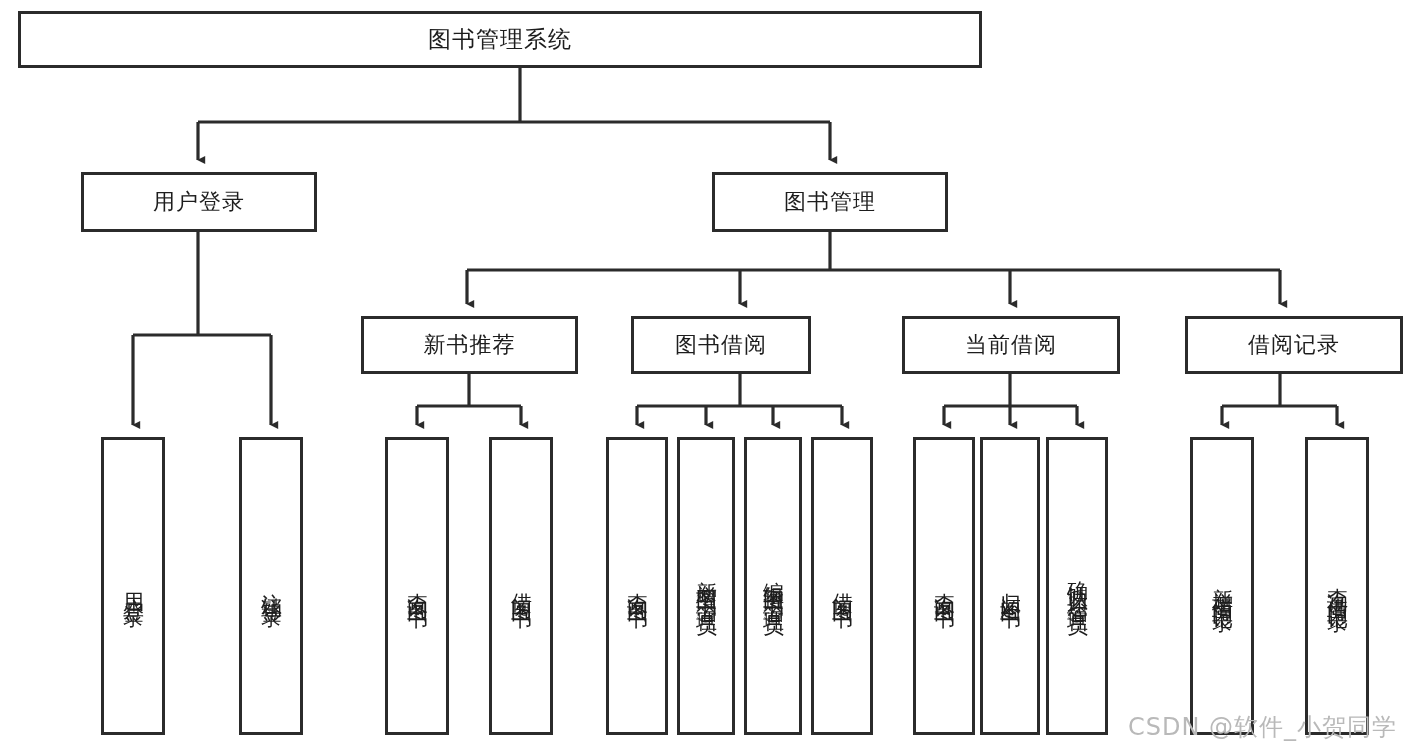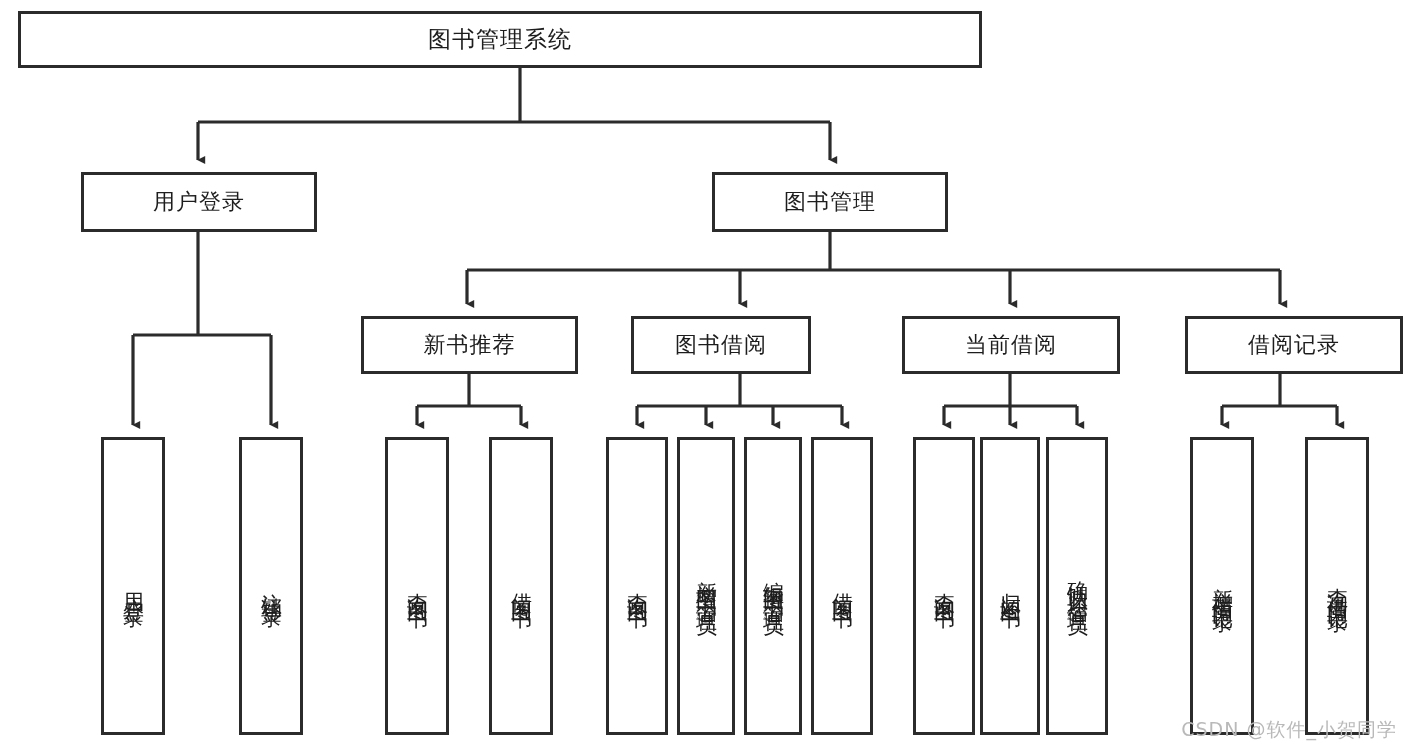--- a/index.html
+++ b/index.html
@@ -58,21 +58,21 @@
     left: 0;
     top: 0;
     width: 1405px;
     height: 747px;
     pointer-events: none;
   }
   .watermark {
     position: absolute;
     right: 8px;
     bottom: 4px;
-    font-size: 19px;
+    font-size: 24px;
     color: #b9b9b9;
     letter-spacing: 1px;
     white-space: nowrap;
   }
 </style>
 </head>
 <body>
 
 <div id="canvas">
 

